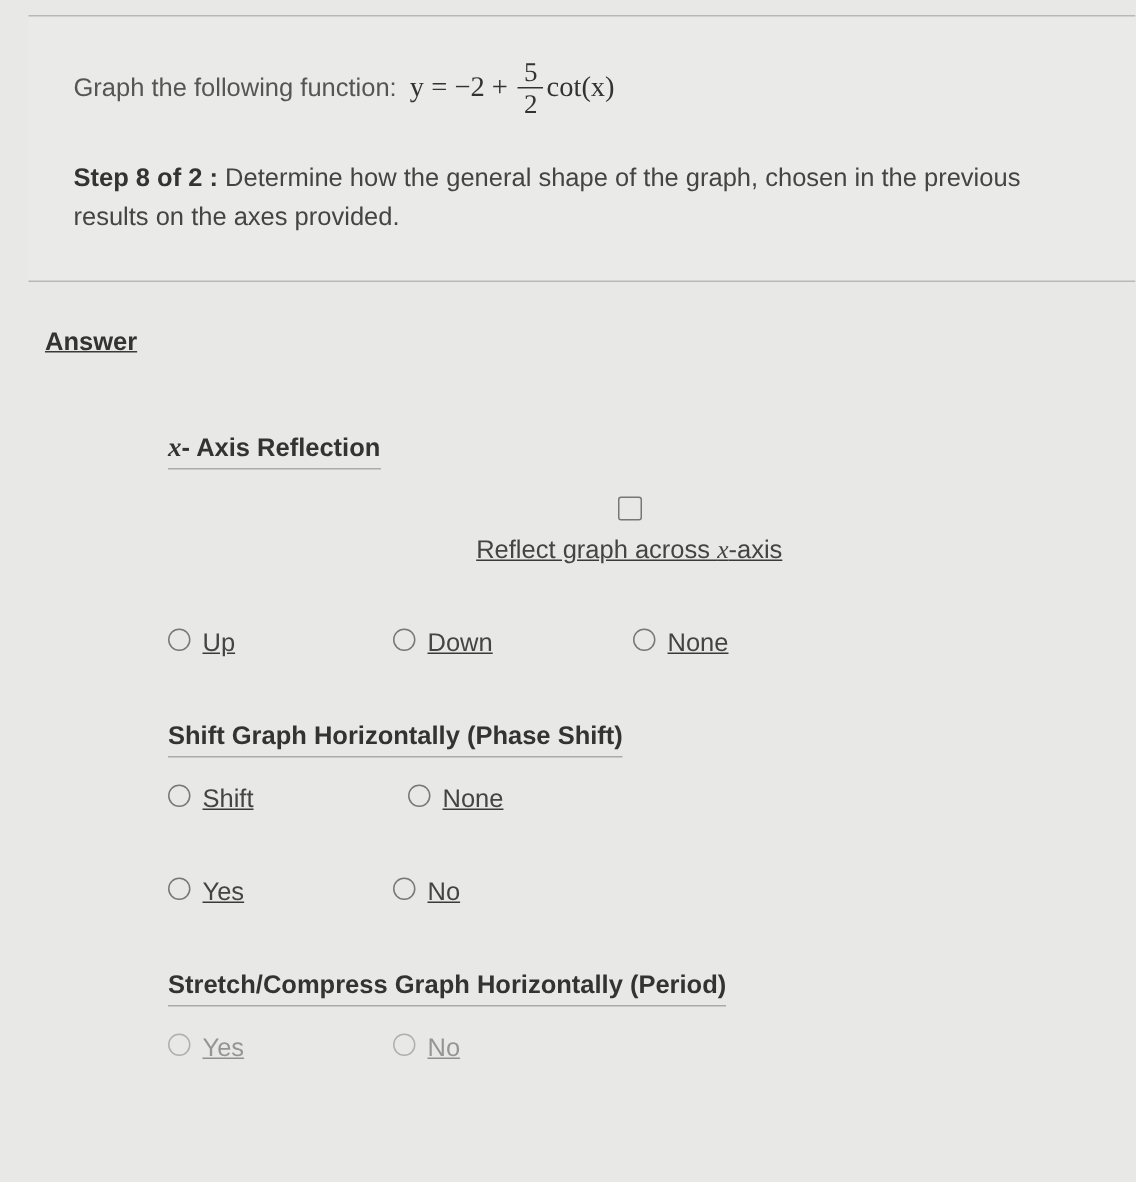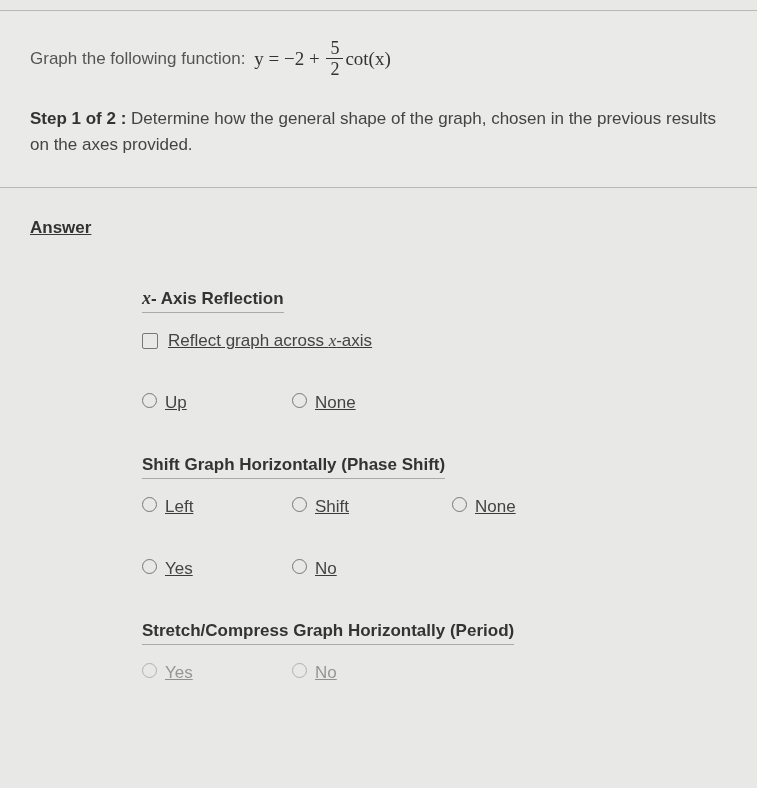--- a/index.html
+++ b/index.html
@@ -17,20 +17,21 @@
     }
     .page {
       padding: 0;
     }
     .question-box {
       border-top: 1px solid #b8b8b6;
       border-bottom: 1px solid #b8b8b6;
       padding: 28px 30px 30px 30px;
       margin-top: 10px;
       background: #eaeae8;
+      margin-left: 19px;
     }
     .prompt-line {
       font-size: 17px;
       color: #555;
       display: flex;
       align-items: center;
       flex-wrap: wrap;
       gap: 4px;
     }
     .equation {
@@ -68,21 +69,21 @@
     .answer-section {
       padding: 30px 30px 0 30px;
       text-decoration: underline;
     }
     .answer-label {
       font-weight: bold;
       font-size: 17px;
       color: #333;
     }
     .options-block {
-      margin-left: 112px;
+      margin-left: 82px;
       margin-top: 50px;
     }
     .group {
       margin-bottom: 42px;
     }
     .group-title {
       font-weight: bold;
       font-size: 17px;
       color: #333;
       border-bottom: 1px solid #aaa;
@@ -107,20 +108,21 @@
     }
     .option.col1 { width: 150px; }
     .option.col2 { width: 160px; }
     .option.col3 { }
     .checkbox-row {
       display: flex;
       align-items: center;
       gap: 10px;
       font-size: 17px;
       color: #444;
+      flex-direction: column;
     }
     input[type="checkbox"] {
       width: 16px;
       height: 16px;
       appearance: none;
       border: 1.5px solid #777;
       border-radius: 2px;
       background: transparent;
       cursor: pointer;
     }
@@ -153,21 +155,21 @@
         <span>+</span>&nbsp;
         <span class="fraction">
           <span class="num">5</span>
           <span class="den">2</span>
         </span>
         <span>cot(x)</span>
       </span>
     </div>
 
     <div class="step-line">
-      <span class="step-label">Step 1 of 2 :</span><span> Determine how the general shape of the graph, chosen in the previous results on the axes provided.</span>
+      <span class="step-label">Step 8 of 2 :</span><span> Determine how the general shape of the graph, chosen in the previous results on the axes provided.</span>
     </div>
   </div>
 
   <div class="answer-section">
     <div class="answer-label">Answer</div>
 
     <div class="options-block">
 
       <div class="group">
         <div class="group-title">
@@ -180,34 +182,34 @@
           </span>
         </div>
       </div>
 
       <div class="group">
         <div class="option-row">
           <label class="option col1">
             <input type="radio" name="sv" style="">
             <span>Up</span>
           </label>
+          <label class="option col2">
+            <input type="radio" name="sv" style="">
+            <span>Down</span>
+          </label>
           <label class="option col3">
             <input type="radio" name="sv" style="">
             <span>None</span>
           </label>
         </div>
       </div>
 
       <div class="group">
         <div class="group-title">Shift Graph Horizontally (Phase Shift)</div>
         <div class="option-row">
-          <label class="option col1">
-            <input type="radio" name="sh" style="">
-            <span>Left</span>
-          </label>
           <label class="option col2">
             <input type="radio" name="sh" style="">
             <span>Shift</span>
           </label>
           <label class="option col3">
             <input type="radio" name="sh" style="">
             <span>None</span>
           </label>
         </div>
       </div>

